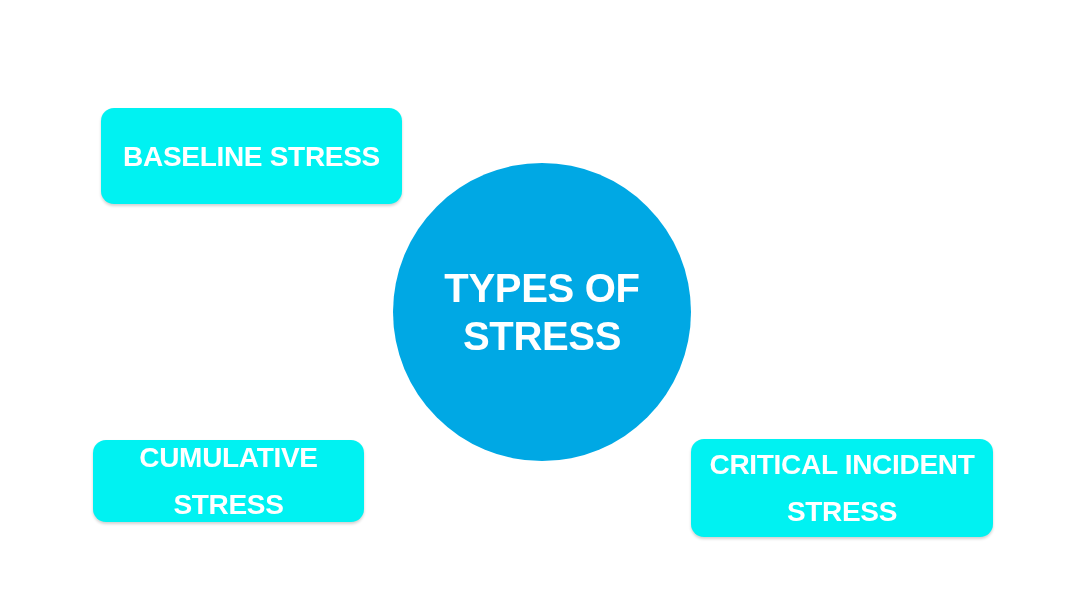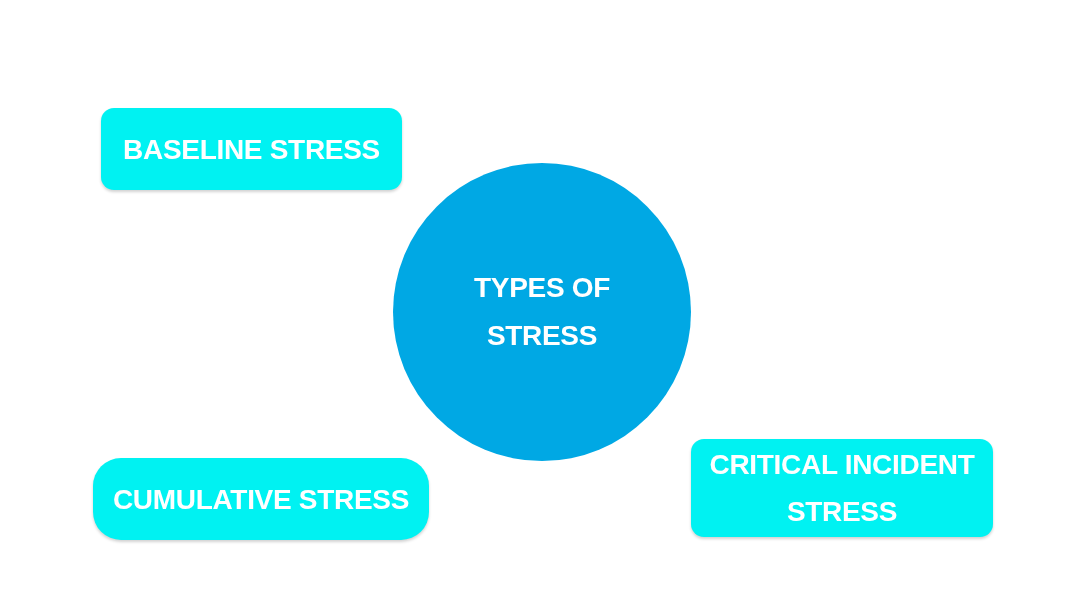--- a/index.html
+++ b/index.html
@@ -25,39 +25,39 @@
     align-items: center;
     justify-content: center;
     text-align: center;
     color: var(--text-color, #ffffff);
     font-weight: bold;
     font-size: 28px;
     line-height: 47px;
     letter-spacing: -0.3px;
     box-shadow: 0 2px 3px rgba(0,0,0,0.18);
   }
-  .node-baseline   { left: 101px; top: 108px; width: 301px; height: 82px; }
+  .node-baseline   { left: 101px; top: 108px; width: 301px; height: 96px; }
   .node-acute      { left: 691px; top: 108px; width: 300px; height: 82px; }
-  .node-cumulative { left:  93px; top: 458px; width: 336px; height: 82px; border-radius: 28px; }
+  .node-cumulative { left:  93px; top: 440px; width: 271px; height: 82px; }
   .node-critical   { left: 691px; top: 439px; width: 302px; height: 98px; padding: 12px 12px; box-sizing: border-box; }
   .center-circle {
     position: absolute;
     left: 393px;
     top: 163px;
     width: 298px;
     height: 298px;
     border-radius: 50%;
     background: var(--center-fill, #00A8E4);
     display: flex;
     align-items: center;
     justify-content: center;
     text-align: center;
     color: var(--text-color, #ffffff);
     font-weight: bold;
-    font-size: 28px;
+    font-size: 40px;
     line-height: 48px;
     letter-spacing: -0.3px;
   }
   .center-circle .label {
     display: inline-block;
     max-width: 200px;
   }
 </style>
 </head>
 <body>

